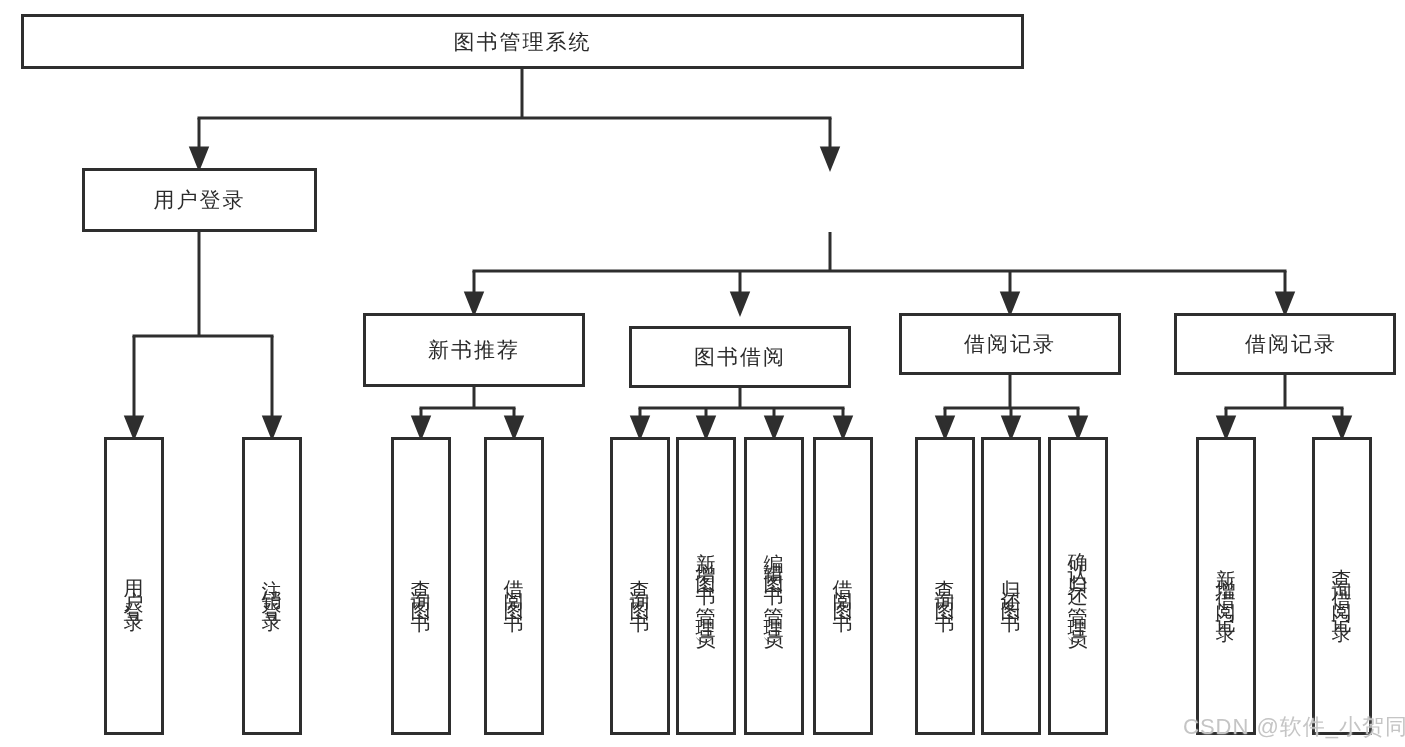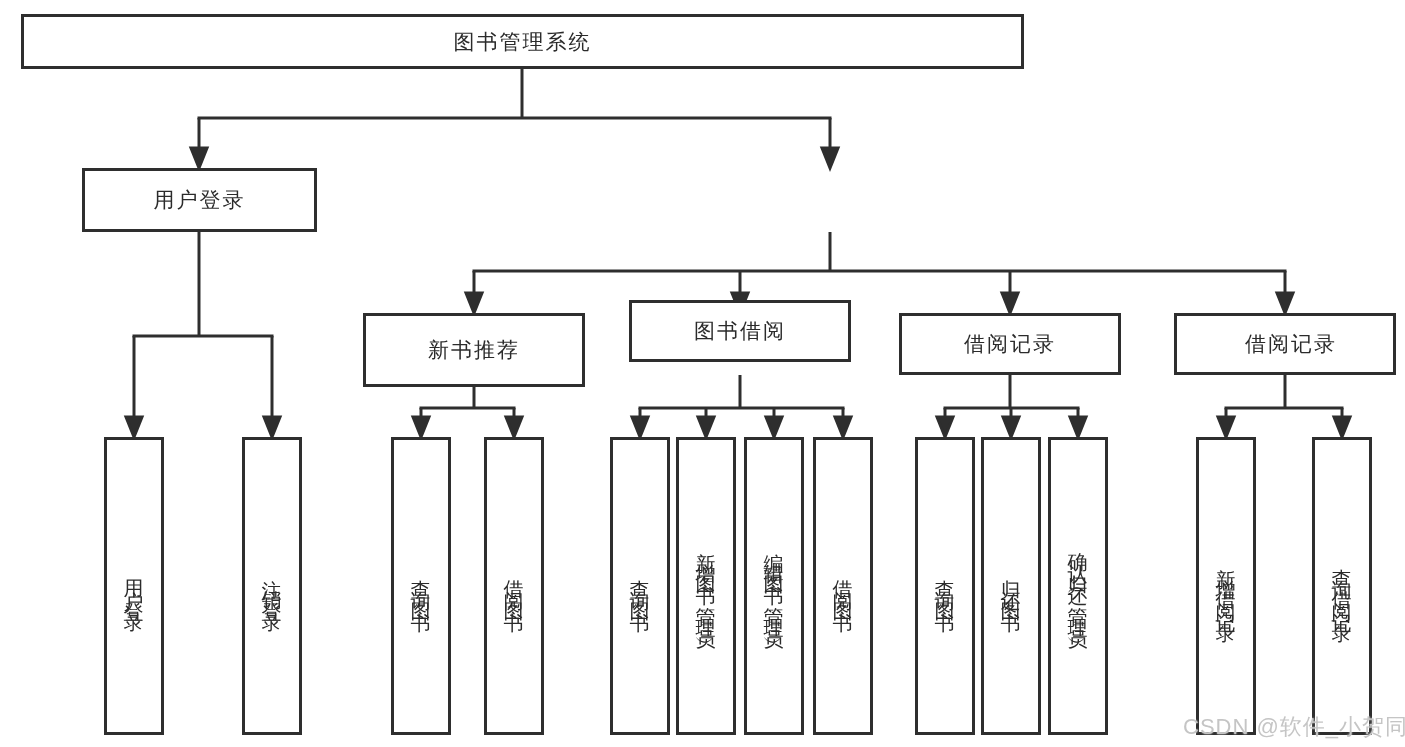--- a/index.html
+++ b/index.html
@@ -53,21 +53,21 @@
     line-height: 1;
     white-space: nowrap;
   }
   
   .n-root  { left: 21px;   top: 14px;  width: 1003px; height: 55px; }
   
   .n-l2a   { left: 82px;   top: 168px; width: 235px;  height: 64px; }
   .n-l2b   { left: 712px;  top: 168px; width: 235px;  height: 64px; }
   
   .n-l3a   { left: 363px;  top: 313px; width: 222px;  height: 74px; }
-  .n-l3b   { left: 629px;  top: 300px; width: 222px;  height: 62px; }
+  .n-l3b   { left: 629px;  top: 326px; width: 222px;  height: 62px; }
   .n-l3c   { left: 899px;  top: 313px; width: 222px;  height: 62px; }
   .n-l3d   { left: 1174px; top: 313px; width: 222px;  height: 62px; padding-left: 12px; }
   
   .vnode   { top: 437px; width: 60px; height: 298px; }
   .v-g1a { left: 104px; }  .v-g1b { left: 242px; }
   .v-g2a { left: 391px; }  .v-g2b { left: 484px; }
   .v-g3a { left: 610px; }  .v-g3b { left: 676px; }  .v-g3c { left: 744px; }  .v-g3d { left: 813px; }
   .v-g4a { left: 915px; }  .v-g4b { left: 981px; }  .v-g4c { left: 1048px; }
   .v-g5a { left: 1196px; } .v-g5b { left: 1312px; }
   .watermark {

